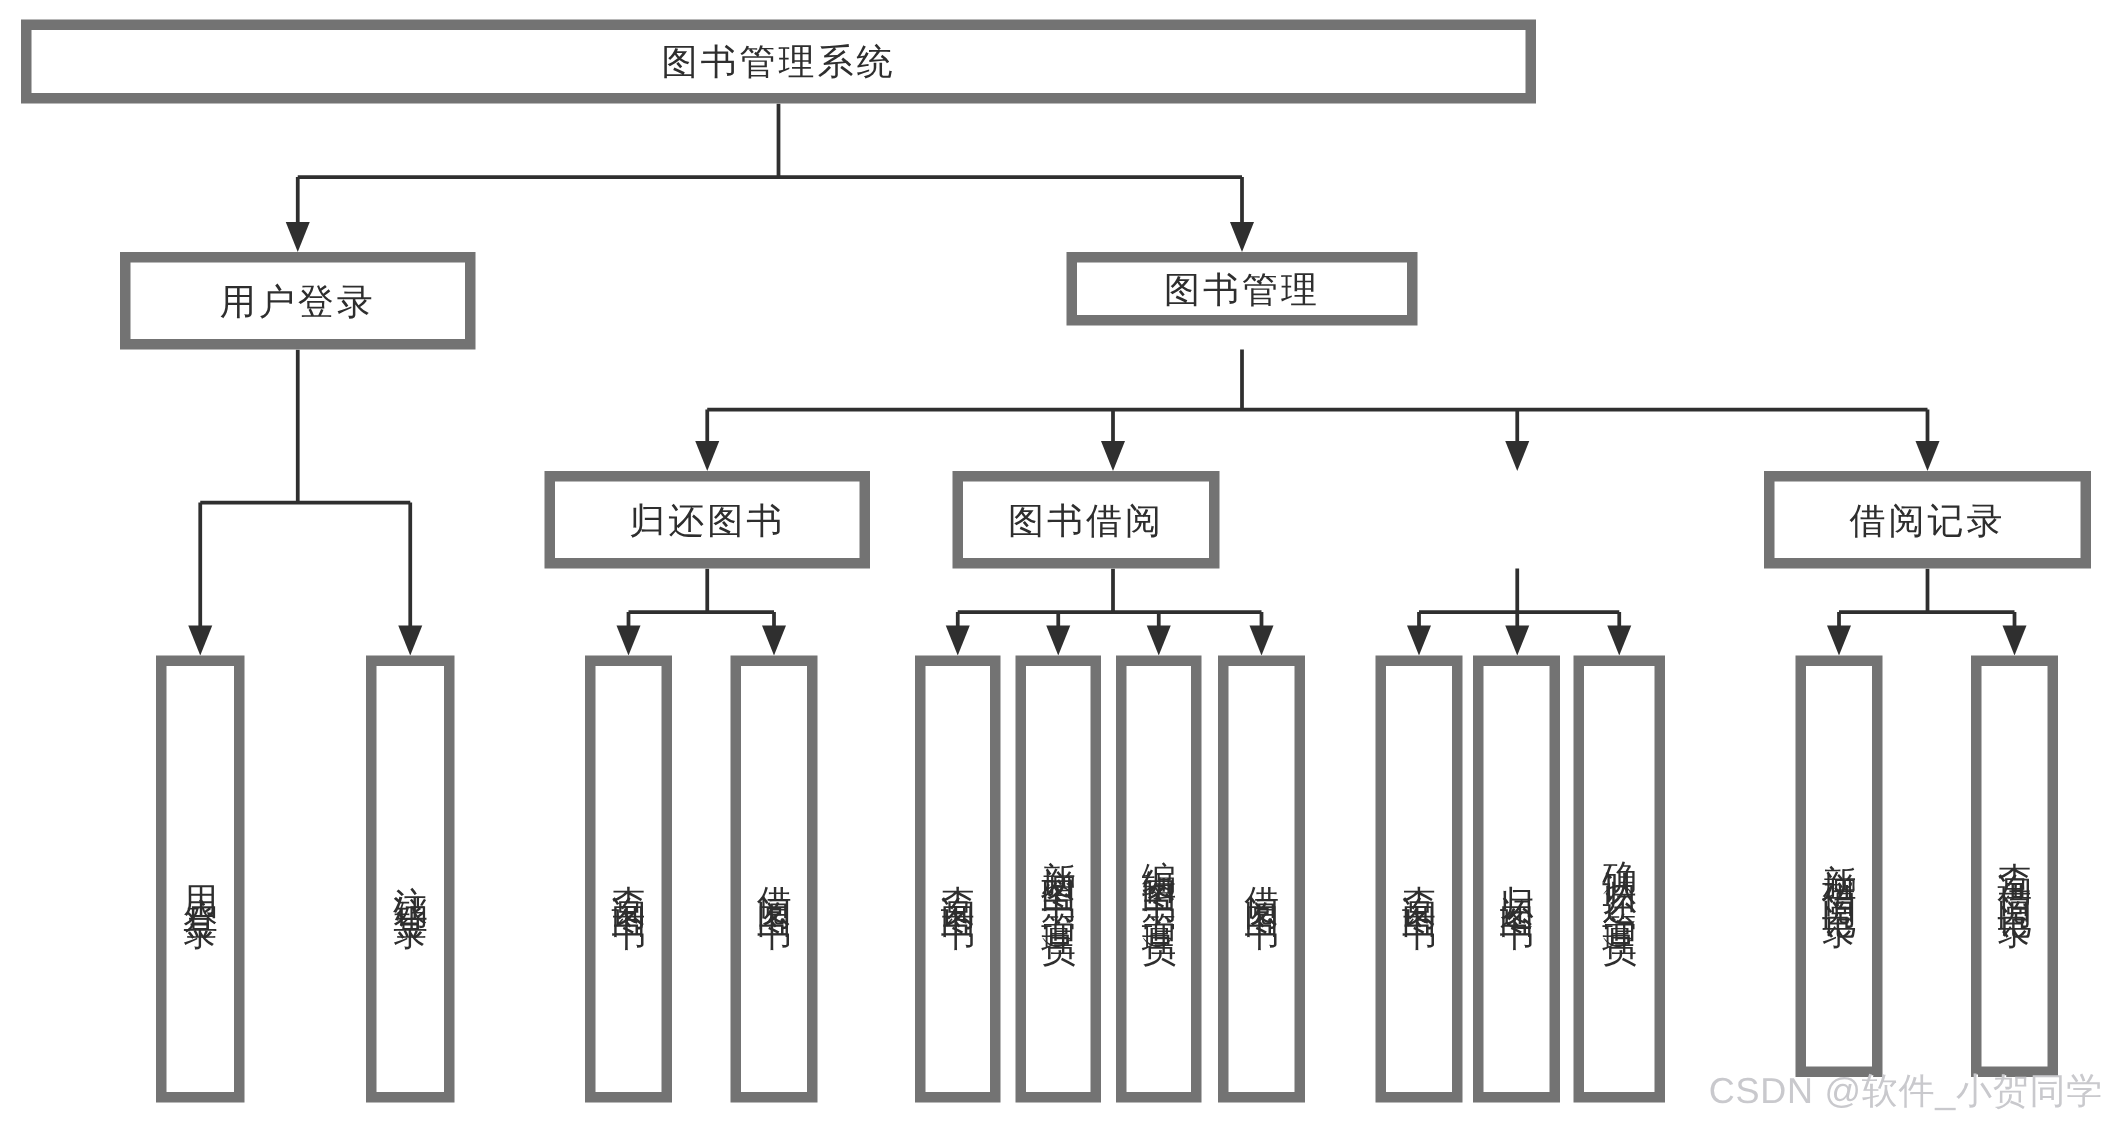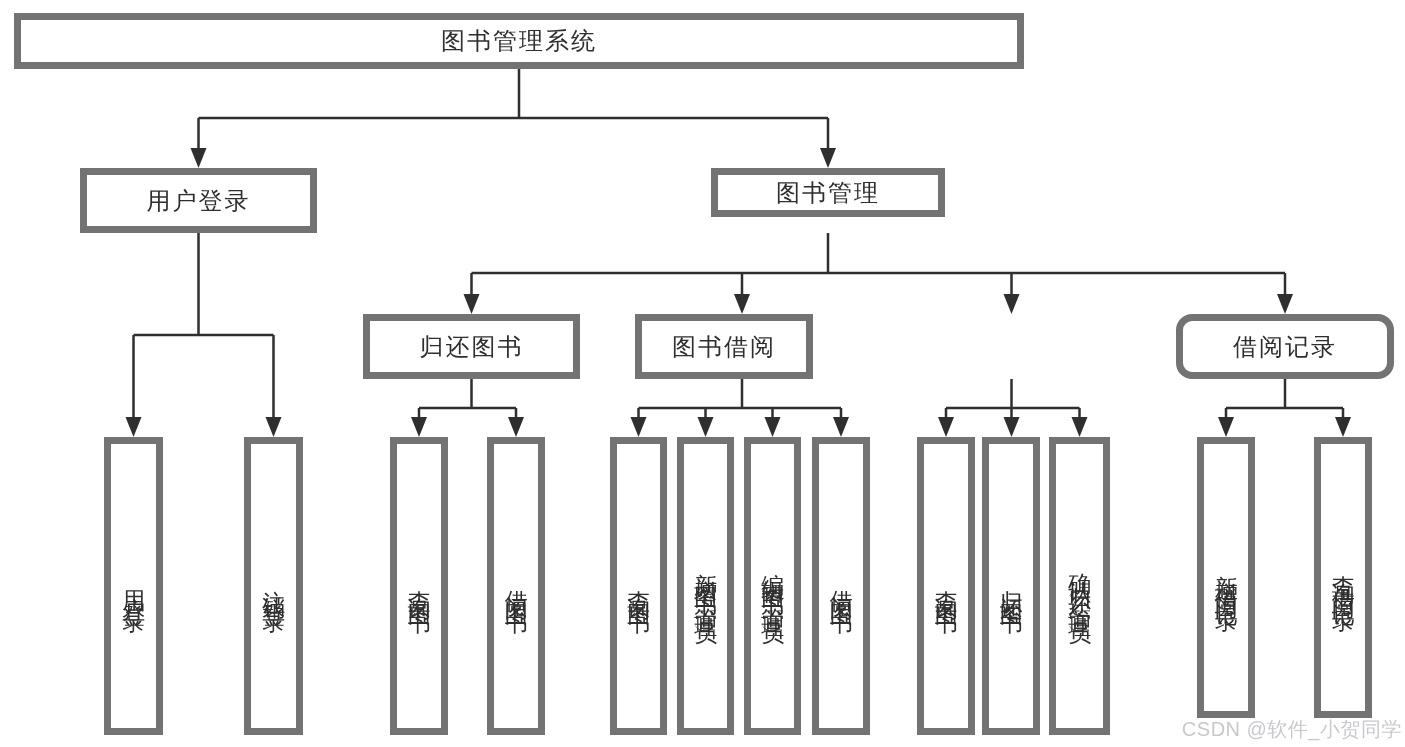--- a/index.html
+++ b/index.html
@@ -33,21 +33,21 @@
     text-orientation: mixed;
     font-size: 23px;
     letter-spacing: 7px;
     line-height: 1.1;
     white-space: nowrap;
   }
   .watermark {
     position: absolute;
     right: 3px;
     bottom: 4px;
-    font-size: 20px;
+    font-size: 24px;
     color: #c9c9cd;
     text-shadow: 1px 1px 0 #ffffff;
     letter-spacing: 0.5px;
     white-space: nowrap;
     z-index: 5;
   }
 </style>
 </head>
 <body>
 
@@ -103,21 +103,21 @@
   <div class="node hbox" style="left:711px; top:168px; width:234px; height:49px;">
     <span>图书管理</span>
   </div>
 
   <div class="node hbox" style="left:363px; top:314px; width:217px; height:65px;">
     <span>归还图书</span>
   </div>
   <div class="node hbox" style="left:635px; top:314px; width:178px; height:65px;">
     <span>图书借阅</span>
   </div>
-  <div class="node hbox" style="left:1176px; top:314px; width:218px; height:65px;border-radius:16px;">
+  <div class="node hbox" style="left:1176px; top:314px; width:218px; height:65px;">
     <span>借阅记录</span>
   </div>
 
   <div class="node vbox" style="left:104px; top:437px; width:59px; height:298px;">
     <span class="vtext">用户登录</span>
   </div>
   <div class="node vbox" style="left:244px; top:437px; width:59px; height:298px;">
     <span class="vtext">注销登录</span>
   </div>
 

